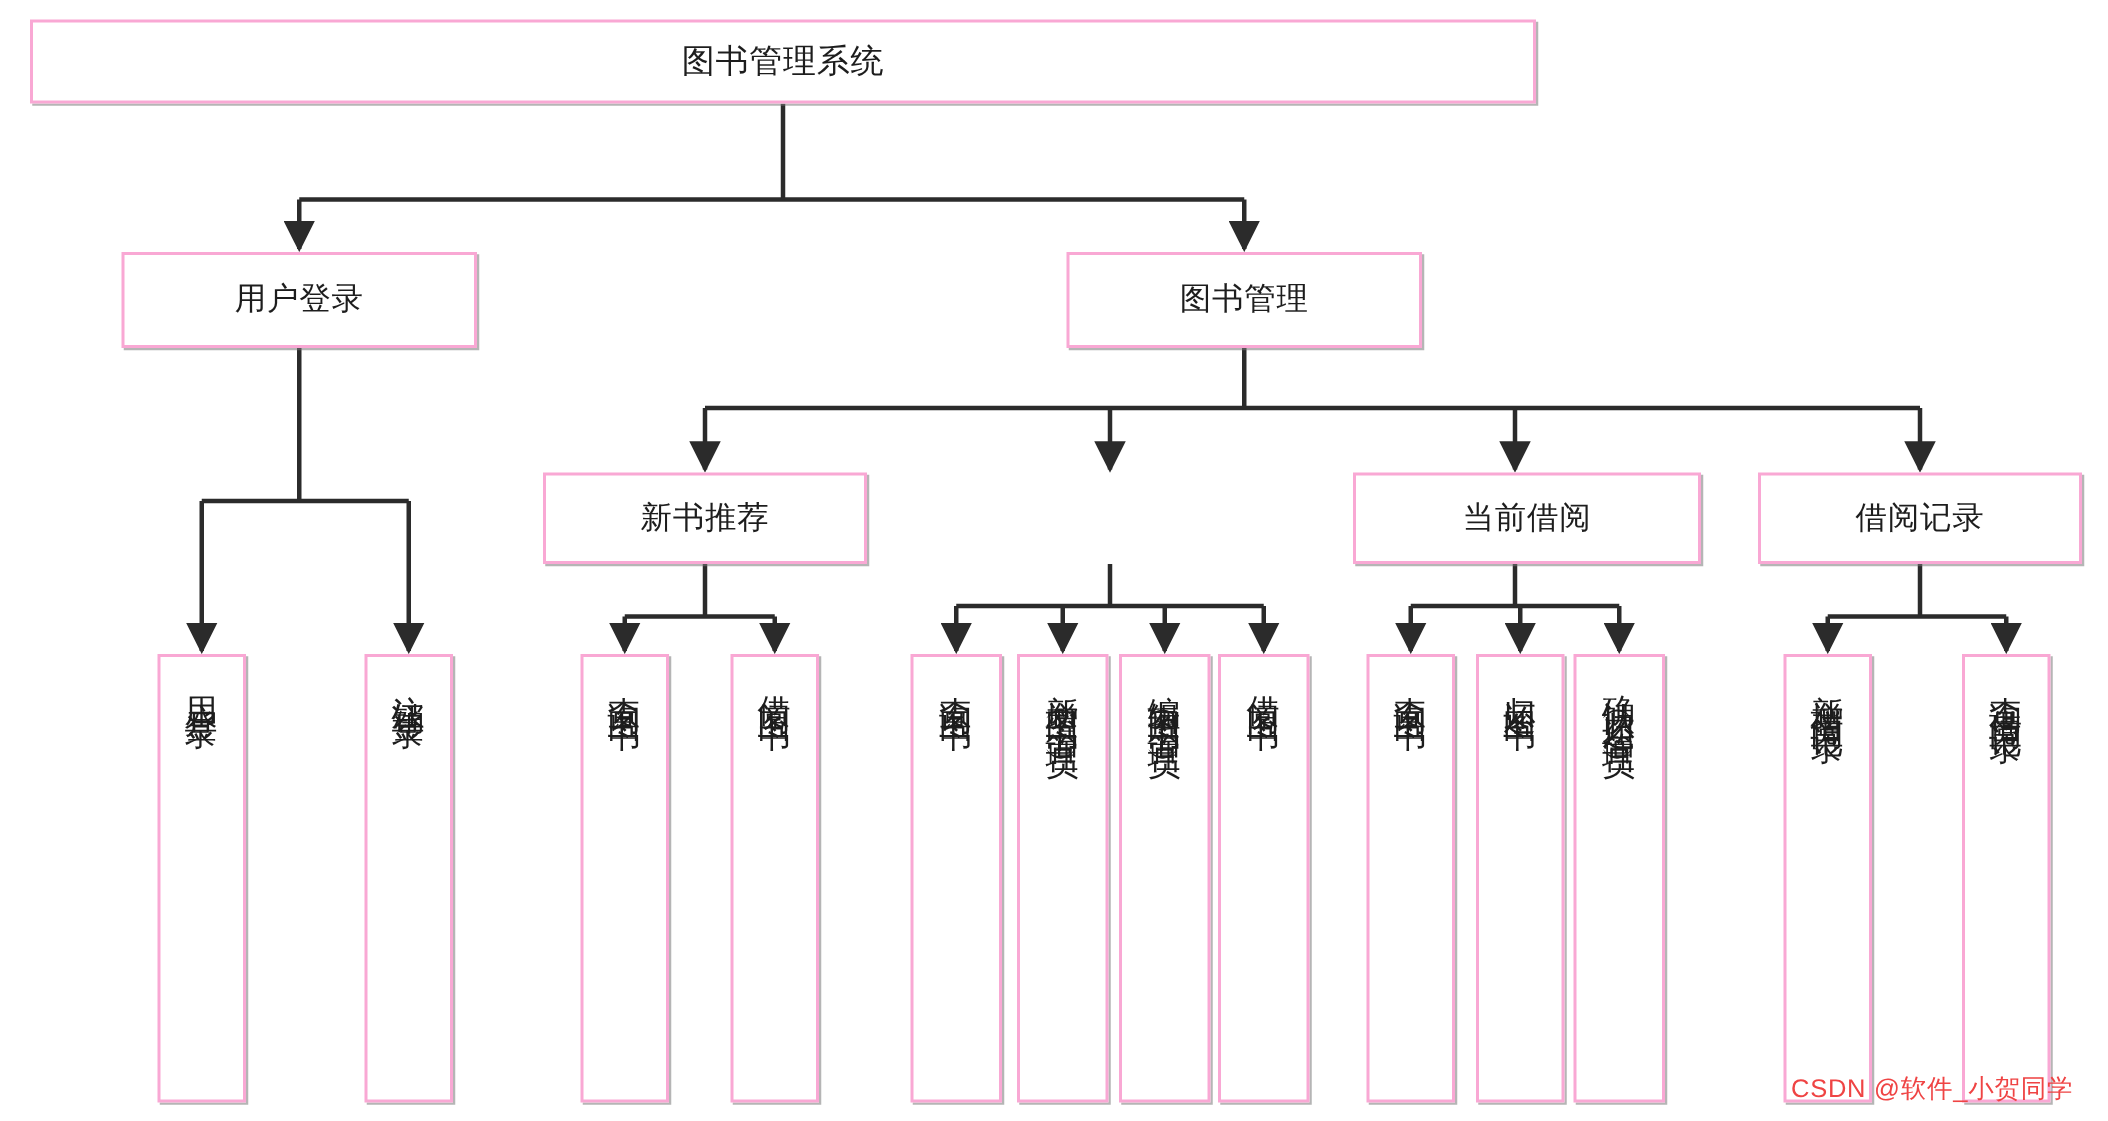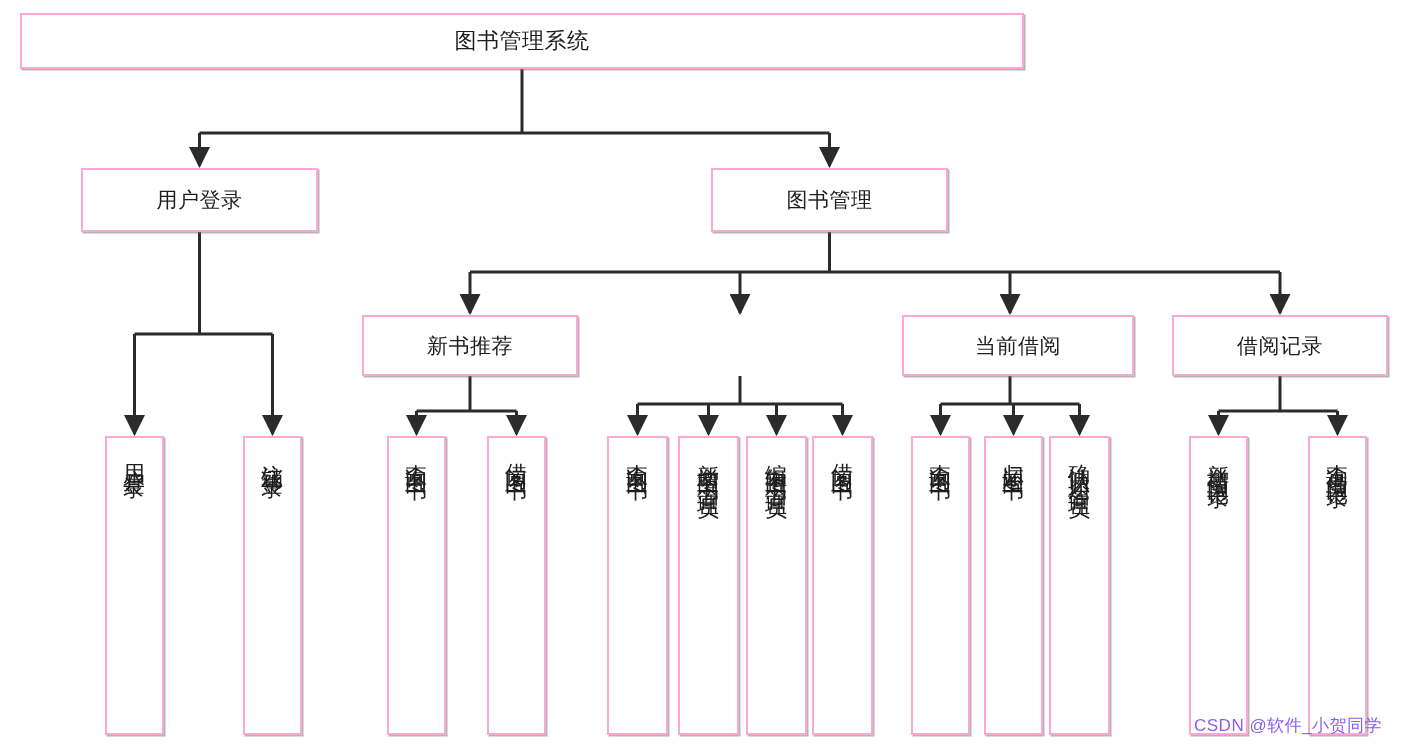--- a/index.html
+++ b/index.html
@@ -168,14 +168,14 @@
   <div class="node-box leaf" style="left: 1049px; top: 436px; width: 61px; height: 299px;">
     <span class="node-label-v">确认归还（管理员）</span>
   </div>
   <div class="node-box leaf" style="left: 1189px; top: 436px; width: 59px; height: 299px;">
     <span class="node-label-v">新增借阅记录</span>
   </div>
   <div class="node-box leaf" style="left: 1308px; top: 436px; width: 59px; height: 299px;">
     <span class="node-label-v">查询借阅记录</span>
   </div>
 
-  <div class="watermark" style="left: 1194px; top: 714px; color: #8b5cf6;">CSDN @软件_小贺同学</div>
+  <div class="watermark" style="left: 1194px; top: 714px; color: #ef4444;">CSDN @软件_小贺同学</div>
 </div>
 
 </body></html>

